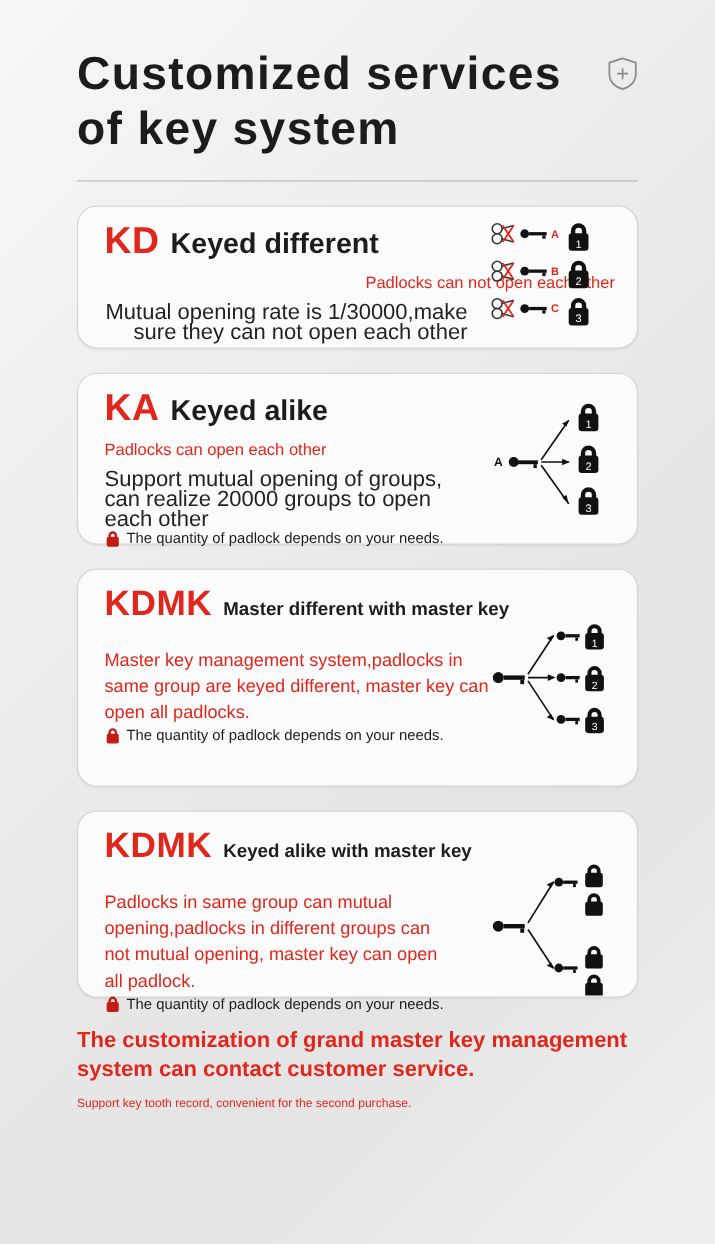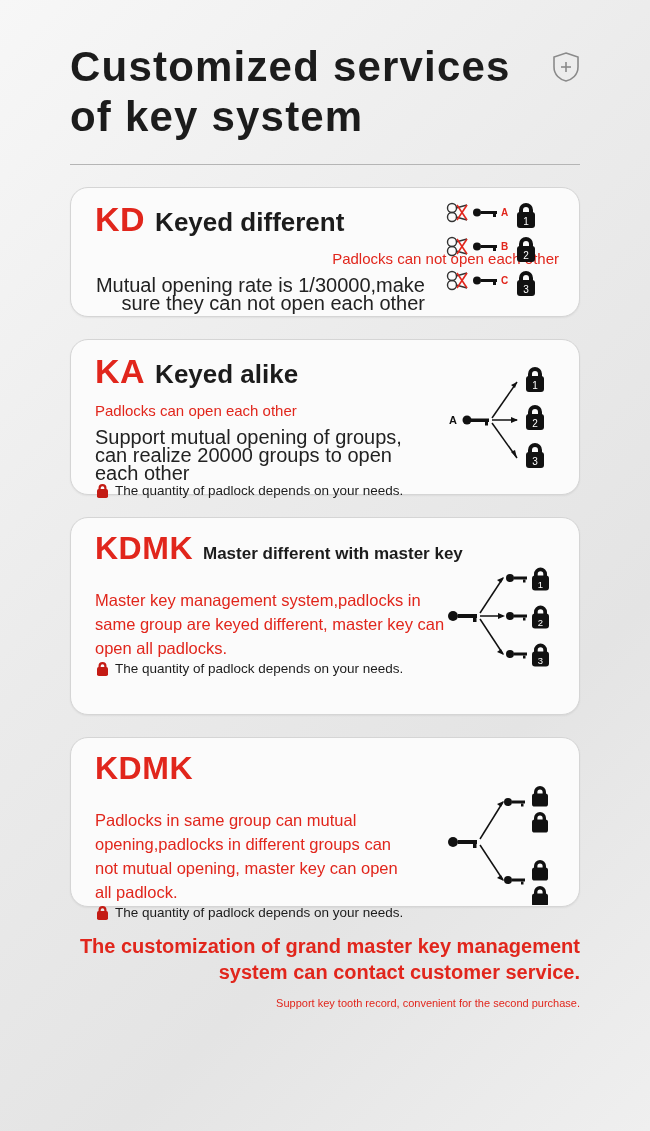--- a/index.html
+++ b/index.html
@@ -102,21 +102,21 @@
     margin-top: 0;
     font-size: 13.5px;
     color: #1c1c1c;
   }
   .diagram {
     position: absolute;
   }
   
   .footer {
     margin-top: 26px;
-    text-align: right;
+    text-align: left;
   }
   .footer-main {
     color: #e1261c;
     font-size: 20px;
     font-weight: bold;
     line-height: 26px;
   }
   .footer-sub {
     color: #e1261c;
     font-size: 11px;
@@ -311,20 +311,21 @@
           <rect x="27" y="11.5" width="17" height="15" rx="3" fill="#111"></rect>
           <text x="35.5" y="24" font-size="9.5" fill="#fff" text-anchor="middle" font-family="Liberation Sans, sans-serif">3</text>
         </g>
       </svg>
     </div>
   </div>
 
   <div class="card" style="height:170px;">
     <div class="card-head">
       <span class="code small">KDMK</span>
+      <span class="code-title sm">Keyed alike with master key</span>
     </div>
     <div class="sub-red big" style="max-width:320px;">Padlocks in same group can mutual opening,padlocks in different groups can not mutual opening, master key can open all padlock.</div>
     <div class="note">
       <span>
         <svg width="15" height="17" viewBox="0 0 15 17">
           <path d="M3.5 6 a4 4 0 0 1 8 0 v2.5 h-2.2 v-2.5 a1.8 1.8 0 0 0 -3.6 0 v2.5 h-2.2 z" fill="#c41b14"></path>
           <rect x="2" y="7" width="11" height="9" rx="1.8" fill="#c41b14"></rect>
         </svg>
       </span>
       <span>The quantity of padlock depends on your needs.</span>

